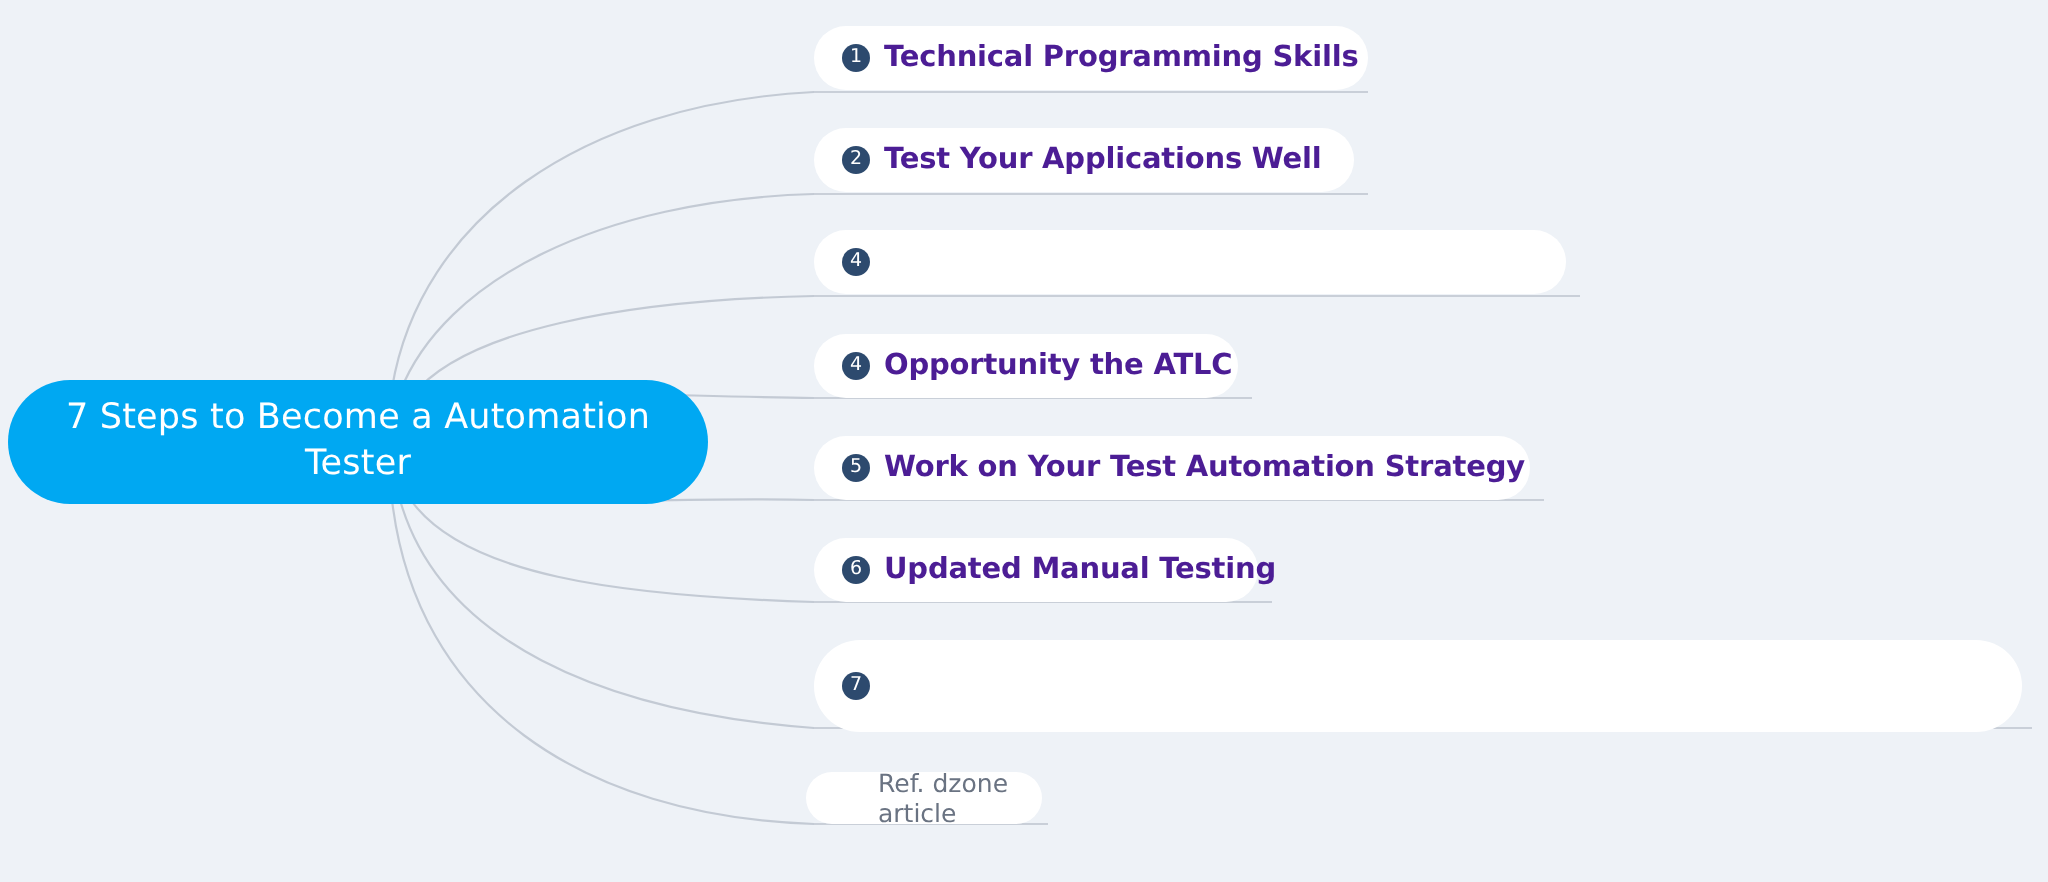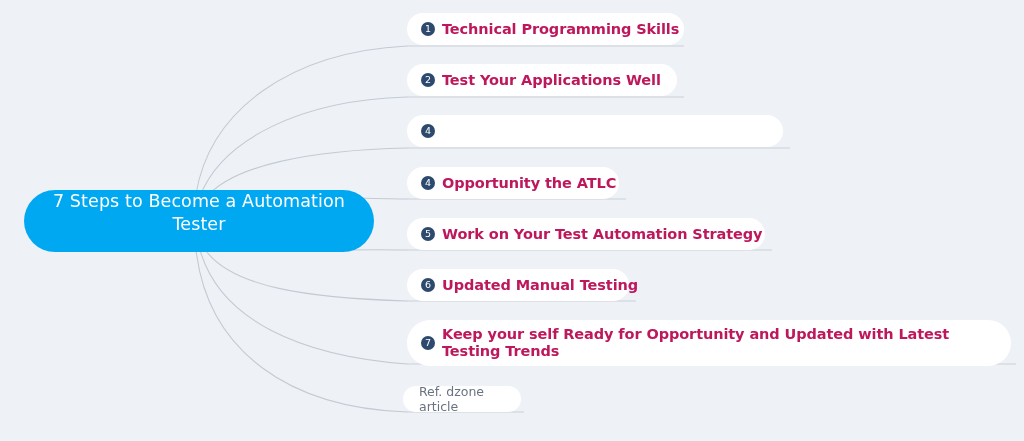--- a/index.html
+++ b/index.html
@@ -26,27 +26,28 @@
     left: 0;
     top: 0;
     width: 1024px;
     height: 441px;
     pointer-events: none;
   }
 
   
   .root-node {
     position: absolute;
-    left: 24px;
+    left: 4px;
     top: 190px;
     width: 350px;
     height: 62px;
     background: #00a8f2;
     border-radius: 31px;
     display: flex;
+    align-items: center;
     justify-content: center;
     box-sizing: border-box;
     padding: 0 22px;
   }
   .root-label {
     color: #ffffff;
     font-size: 17.5px;
     line-height: 23px;
     text-align: center;
     font-family: "DejaVu Sans", sans-serif;
@@ -83,21 +84,21 @@
     font-size: 9.5px;
     line-height: 14px;
     text-align: center;
     font-family: "DejaVu Sans", sans-serif;
     margin-right: 7px;
     font-weight: normal;
     user-select: none;
   }
 
   .branch-label {
-    color: #be185d;
+    color: #4c1d95;
     font-size: 14.5px;
     font-weight: bold;
     line-height: 17px;
     font-family: "DejaVu Sans", sans-serif;
     letter-spacing: -0.1px;
   }
   .branch.tall .branch-label {
     font-size: 14.5px;
     line-height: 17px;
     max-width: 570px;
@@ -113,20 +114,21 @@
     align-items: center;
     padding: 0 16px;
     box-sizing: border-box;
   }
   .ref-label {
     color: #6a7382;
     font-size: 12.5px;
     font-weight: normal;
     font-family: "DejaVu Sans", sans-serif;
     line-height: 15px;
+    margin-left: 20px;
   }
 </style>
 </head>
 <body>
 
 <div id="mindmap">
 
   <svg id="connectors" viewBox="0 0 1024 441" width="1024" height="441" fill="none">
     <g stroke="#c3cad4" stroke-width="1.1" fill="none" stroke-linecap="round">
 
@@ -180,20 +182,19 @@
     <span class="branch-label">Work on Your Test Automation Strategy</span>
   </div>
 
   <div class="branch" style="left:407px; top:269px; width:222px;">
     <span class="badge">6</span>
     <span class="branch-label">Updated Manual Testing</span>
   </div>
 
   <div class="branch tall" style="left:407px; top:320px; width:604px;">
     <span class="badge">7</span>
-    <span class="branch-label">Keep your self Ready for Opportunity and Updated with Latest Testing Trends</span>
   </div>
 
   <div class="ref-node" style="left:403px; top:386px; width:118px;">
     <span class="ref-label">Ref. dzone article</span>
   </div>
 
 </div>
 
 </body></html>

